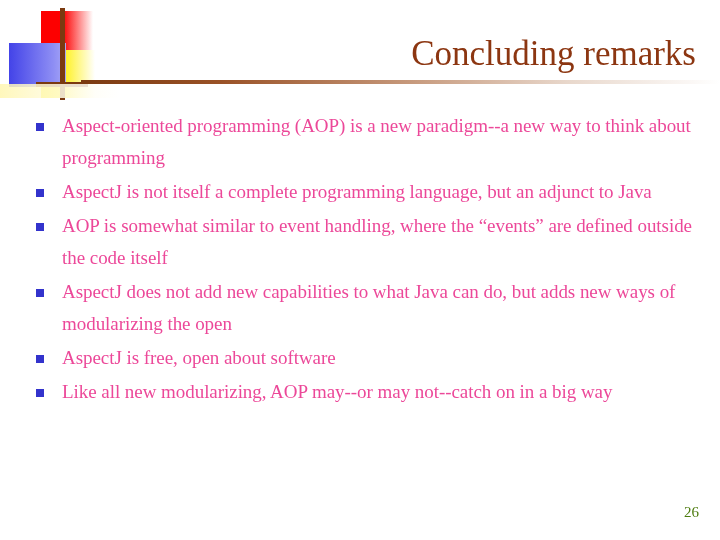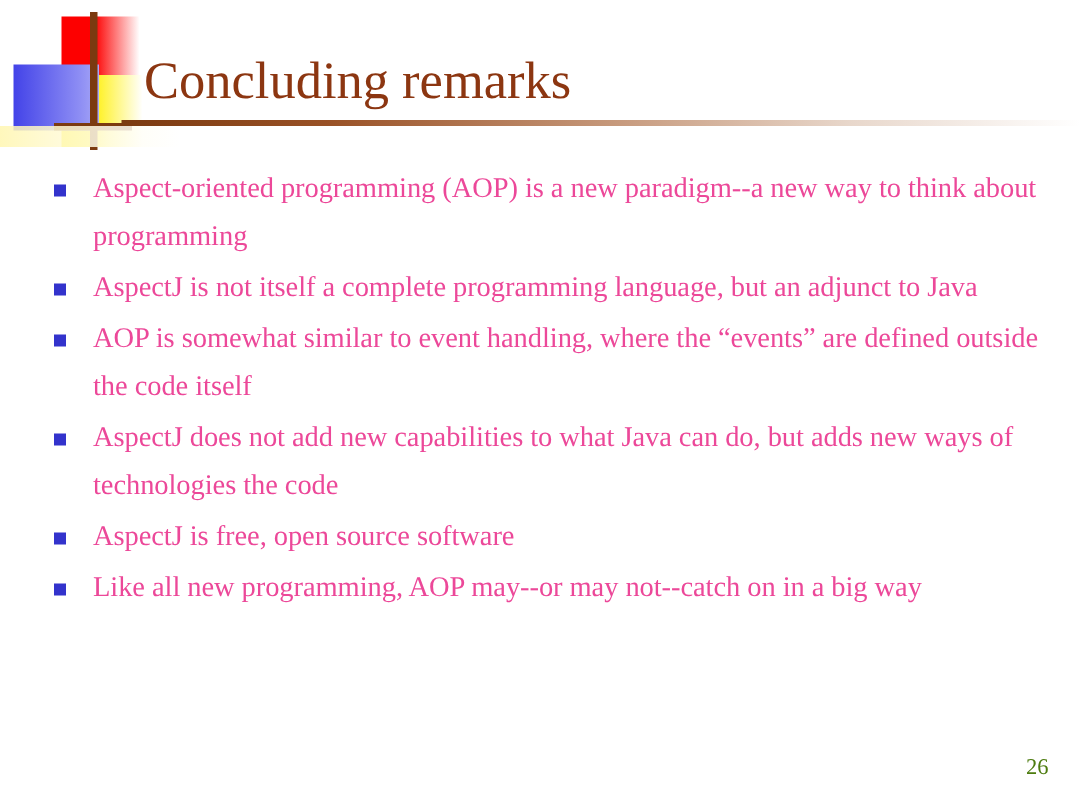--- a/index.html
+++ b/index.html
@@ -83,20 +83,21 @@
     position: absolute;
     left: 96px;
     top: 36px;
     width: 600px;
     font-size: 35px;
     line-height: 1.0;
     color: #8c3611;
     font-family: "Liberation Serif", "DejaVu Serif", serif;
     font-weight: normal;
     white-space: nowrap;
+    text-align: right;
   }
 
   
   #title-rule {
     position: absolute;
     left: 81px;
     top: 80px;
     width: 639px;
     height: 4px;
     background: linear-gradient(to right, #7b3a10 0%, #9a5227 22%, #c79a7d 52%, #e8d7cb 76%, #ffffff 100%);
@@ -195,34 +196,34 @@
       <div class="bullet-marker">
           <i></i>
         </div>
       <div class="bullet-text">AOP is somewhat similar to event handling, where the “events” are defined outside the code itself</div>
     </div>
 
     <div class="bullet-row">
       <div class="bullet-marker">
           <i></i>
         </div>
-      <div class="bullet-text">AspectJ does not add new capabilities to what Java can do, but adds new ways of technologies the code</div>
-    </div>
-
-    <div class="bullet-row">
-      <div class="bullet-marker">
-          <i></i>
-        </div>
-      <div class="bullet-text">AspectJ is free, open source software</div>
-    </div>
-
-    <div class="bullet-row">
-      <div class="bullet-marker">
-          <i></i>
-        </div>
-      <div class="bullet-text">Like all new programming, AOP may--or may not--catch on in a big way</div>
+      <div class="bullet-text">AspectJ does not add new capabilities to what Java can do, but adds new ways of modularizing the open</div>
+    </div>
+
+    <div class="bullet-row">
+      <div class="bullet-marker">
+          <i></i>
+        </div>
+      <div class="bullet-text">AspectJ is free, open about software</div>
+    </div>
+
+    <div class="bullet-row">
+      <div class="bullet-marker">
+          <i></i>
+        </div>
+      <div class="bullet-text">Like all new modularizing, AOP may--or may not--catch on in a big way</div>
     </div>
 
   </div>
 
   <div id="page-number">26</div>
 
 </div>
 
 </body></html>

